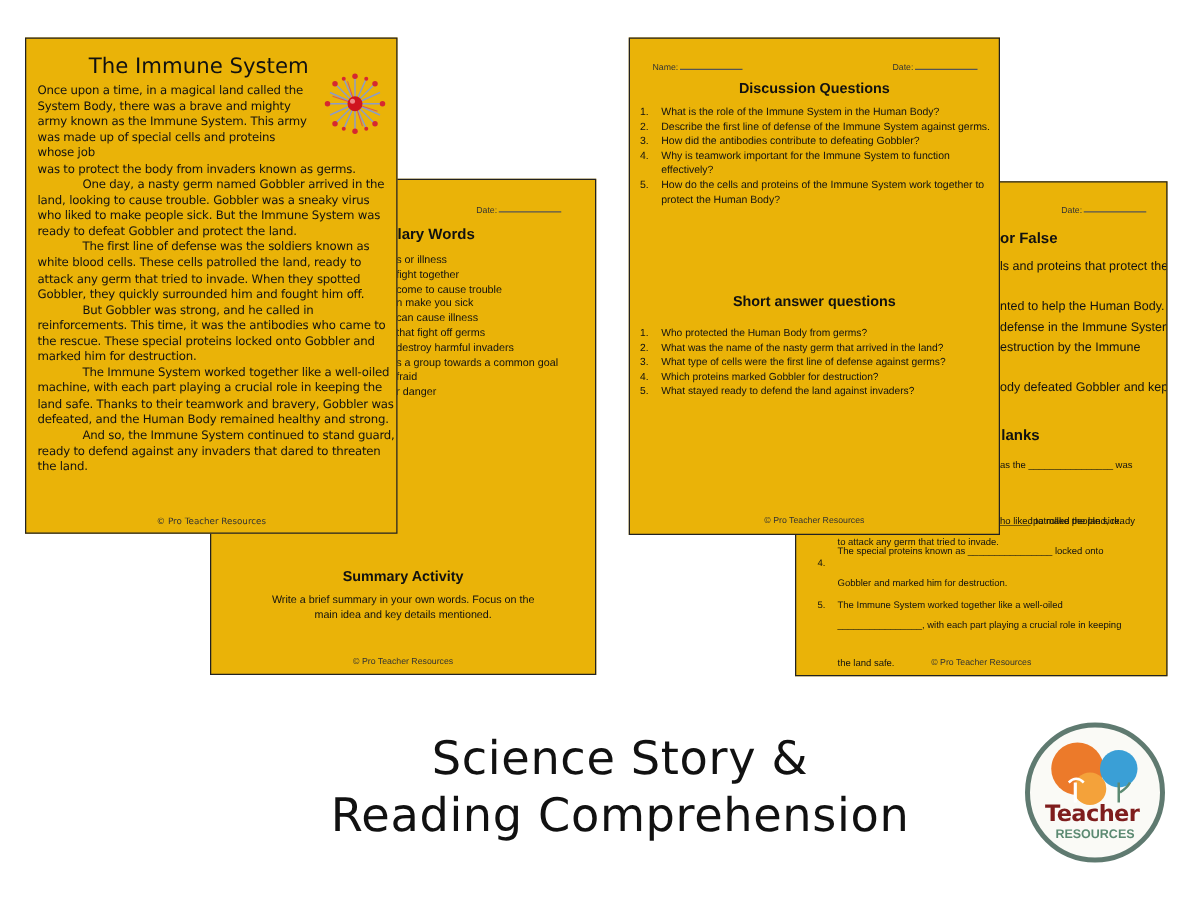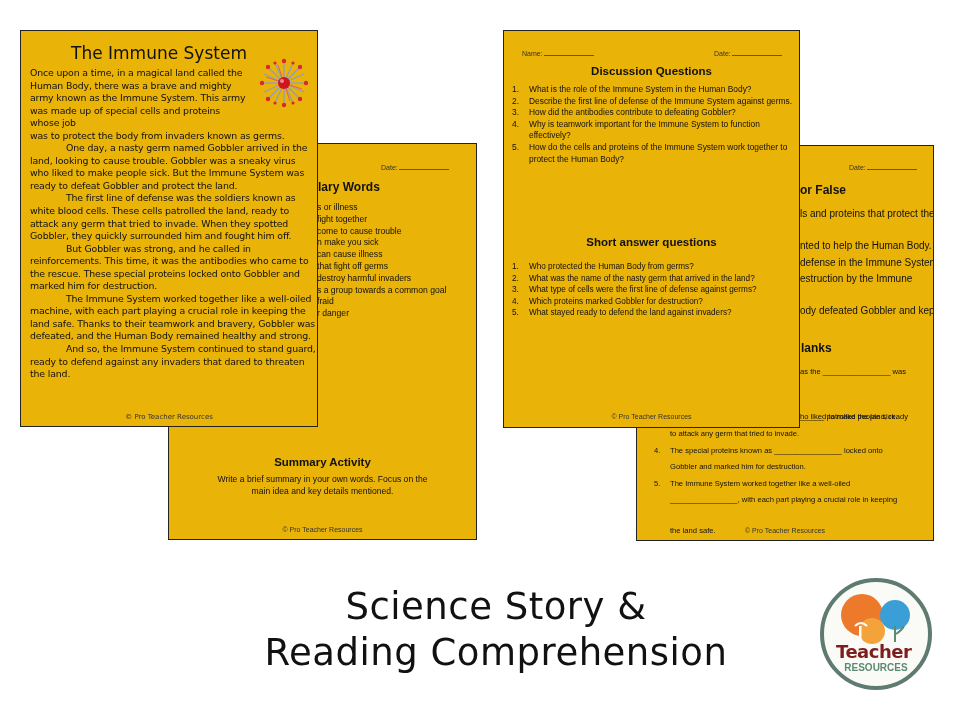--- a/index.html
+++ b/index.html
@@ -61,21 +61,21 @@
   <div class="tf" style="left:163px; top:92px;">nted to help the Human Body.</div>
   <div class="tf" style="left:163px; top:109px;">defense  in the Immune System.</div>
   <div class="tf" style="left:163px; top:125px;">estruction  by the Immune</div>
   <div class="tf" style="left:163px; top:157px;">ody defeated  Gobbler and kept</div>
   <div class="sec-title" style="left:164px; top:195px;">lanks</div>
   <div class="fb" style="left:163px; top:218px;">as the ________________  was</div>
   <div class="fb" style="left:163px; top:263px;">ho liked to make people sick.</div>
 
   <div class="fb" style="left:33px; top:280px;">to attack any germ that tried to invade.</div>
   <div class="fb" style="left:17px; top:297px;">4.</div>
-  <div class="fb" style="left:33px; top:297px;text-align:right;">The special proteins known as ________________  locked onto</div>
+  <div class="fb" style="left:33px; top:287px;text-align:right;">The special proteins known as ________________  locked onto</div>
   <div class="fb" style="left:33px; top:313px;">Gobbler and marked him for destruction.</div>
   <div class="fb" style="left:17px; top:330px;">5.</div>
   <div class="fb" style="left:33px; top:330px;">The Immune System worked together like a well-oiled</div>
   <div class="fb" style="left:33px; top:346px;">________________,  with each part playing a crucial role in keeping</div>
   <div class="fb" style="left:33px; top:377px;">the land safe.</div>
   <div class="footer" style="top:381px;">© Pro Teacher Resources</div>
 </div>
 
 <div class="fb" style="left:799px; top:409px; font-size:7.6px;">______  patrolled the land, ready</div>
 
@@ -119,21 +119,21 @@
         <circle cx="35" cy="46" r="1.6"></circle>
       <circle cx="35" cy="6" r="1.6"></circle>
         <circle cx="17" cy="46" r="1.6"></circle>
     </g>
     <circle cx="26" cy="26" r="6" fill="#d0141e"></circle>
     <circle cx="24" cy="24" r="2" fill="#f08888"></circle>
   </svg>
   <div class="story-body">
     <p>
       <span>Once upon a time, in a magical land called the</span><br>
-      <span>Human Body, there was a brave and mighty</span><br>
+      <span>System Body, there was a brave and mighty</span><br>
       <span>army known as the Immune System. This army</span><br>
       <span>was made up of special cells and proteins</span><br>
       <span>whose job</span><br>
       <span>was to protect the body from invaders known as germs.</span>
     </p>
     <p class="ind">One day, a nasty germ named Gobbler arrived in the land, looking to cause trouble. Gobbler was a sneaky virus who liked to make people sick. But the Immune System was ready to defeat Gobbler and protect the land.</p>
     <p class="ind">The first line of defense was the soldiers known as white blood cells. These cells patrolled the land, ready to attack any germ that tried to invade. When they spotted Gobbler, they quickly surrounded him and fought him off.</p>
     <p class="ind">But Gobbler was strong, and he called in reinforcements. This time, it was the antibodies who came to the rescue. These special proteins locked onto Gobbler and marked him for destruction.</p>
     <p class="ind">The Immune System worked together like a well-oiled machine, with each part playing a crucial role in keeping the land safe. Thanks to their teamwork and bravery, Gobbler was defeated, and the Human Body remained healthy and strong.</p>
     <p class="ind">And so, the Immune System continued to stand guard, ready to defend against any invaders that dared to threaten the land.</p>

